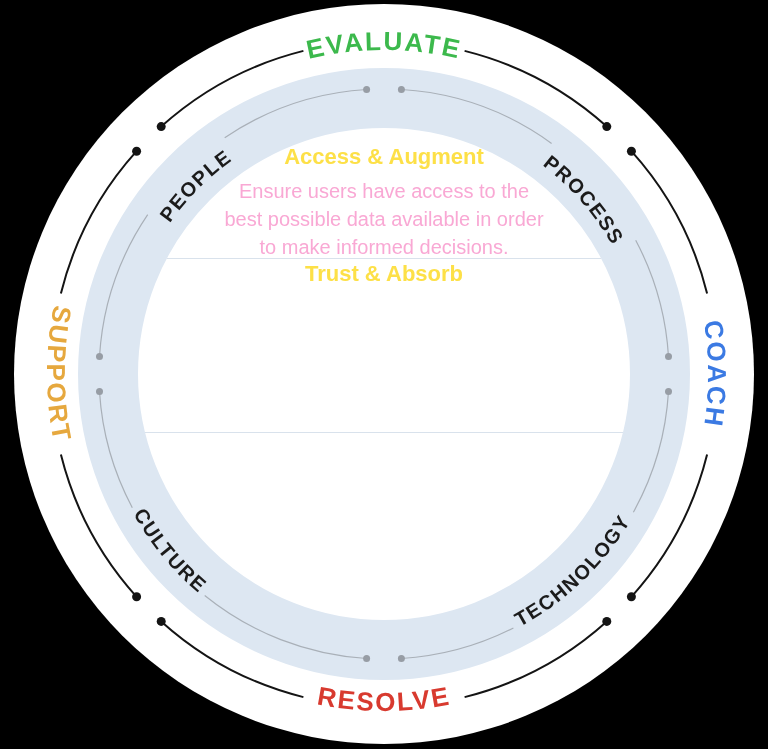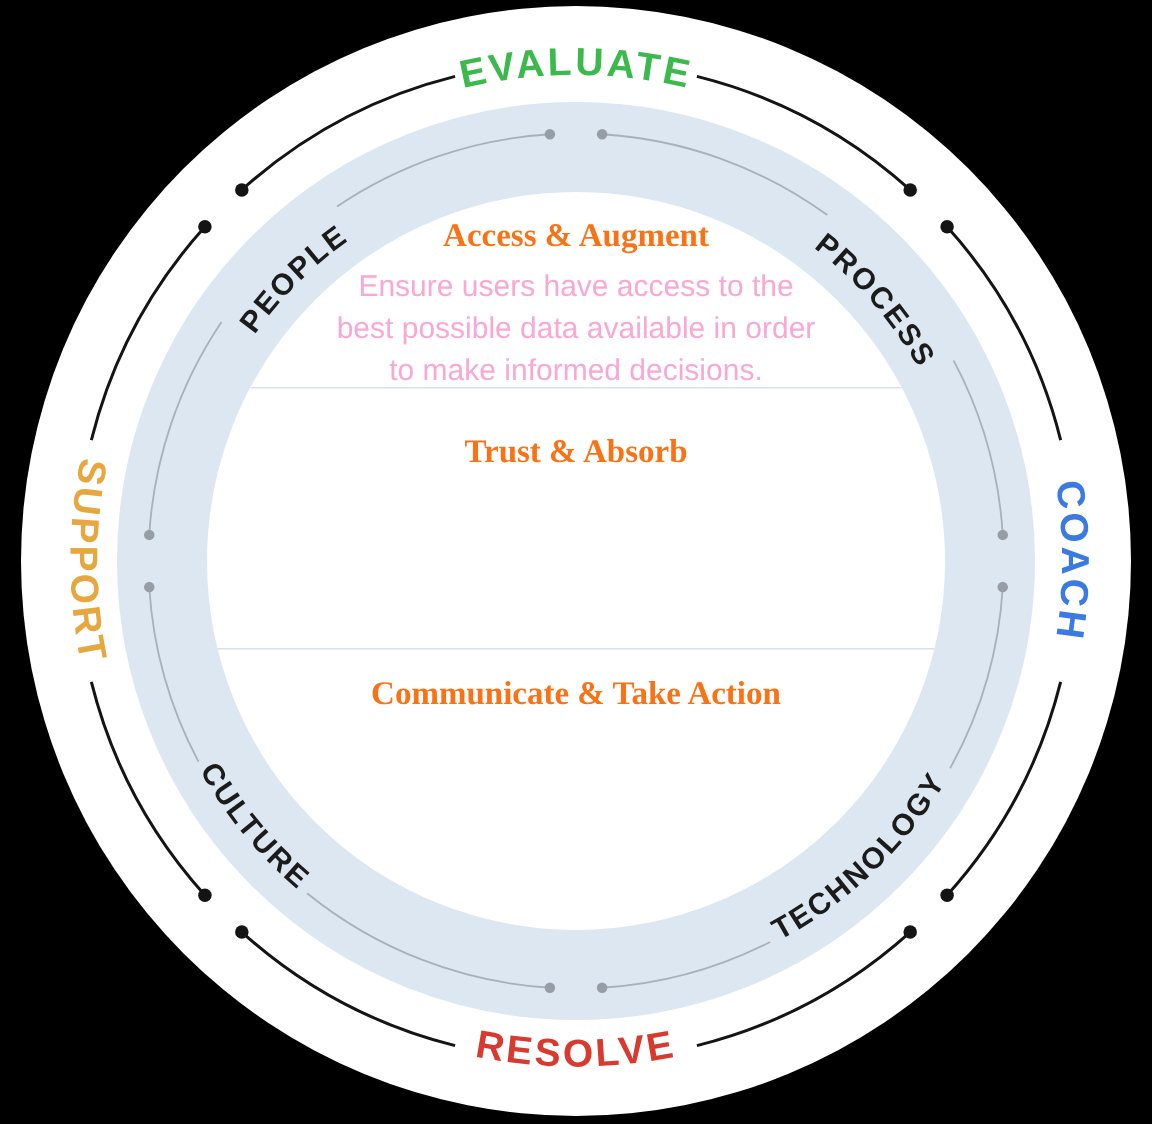--- a/index.html
+++ b/index.html
@@ -3,24 +3,24 @@
 <meta charset="utf-8">
 <style>
   html,body{margin:0;padding:0;background:#000;}
   .stage{position:relative;width:768px;height:749px;background:#000;overflow:hidden;
          font-family:"Liberation Sans",sans-serif;}
   .stage svg{position:absolute;left:0;top:0;}
   .outer-word{font-family:"Liberation Sans",sans-serif;font-size:26px;font-weight:bold;letter-spacing:2px;}
   .ring-word{font-family:"Liberation Sans",sans-serif;font-size:20px;font-weight:bold;letter-spacing:1.5px;fill:#1b1b1b;}
   .content{position:absolute;left:0;top:0;width:768px;height:749px;}
   .sec{position:absolute;left:50%;transform:translateX(-50%);text-align:center;}
-  .sec h3{margin:0 0 7px 0;font-size:22px;font-weight:bold;color:#f97316;line-height:26px;font-family:Liberation Serif, serif;}
+  .sec h3{margin:0 0 7px 0;font-size:22px;font-weight:bold;color:#fde047;line-height:26px;}
   .sec p{margin:0;font-size:20px;line-height:28px;color:#f9a8d4;white-space:pre-line;}
   .sec1{top:144px;width:460px;}
-  .sec2{top:288px;width:560px;}
+  .sec2{top:261px;width:560px;}
   .sec3{top:449px;width:460px;}
   .divider{position:absolute;left:50%;transform:translateX(-50%);height:1px;background:#d9e2ec;}
   .div1{top:258px;width:434px;}
   .div2{top:432px;width:478px;}
 </style>
 </head>
 <body>
 
 <div class="stage">
 
@@ -115,16 +115,15 @@
       <p>Ensure users have access to the
 best possible data available in order
 to make informed decisions.</p>
     </div>
     <div class="divider div1"></div>
     <div class="sec sec2">
       <h3>Trust &amp; Absorb</h3>
     </div>
     <div class="divider div2"></div>
     <div class="sec sec3">
-      <h3>Communicate &amp; Take Action</h3>
     </div>
   </div>
 </div>
 
 </body></html>

